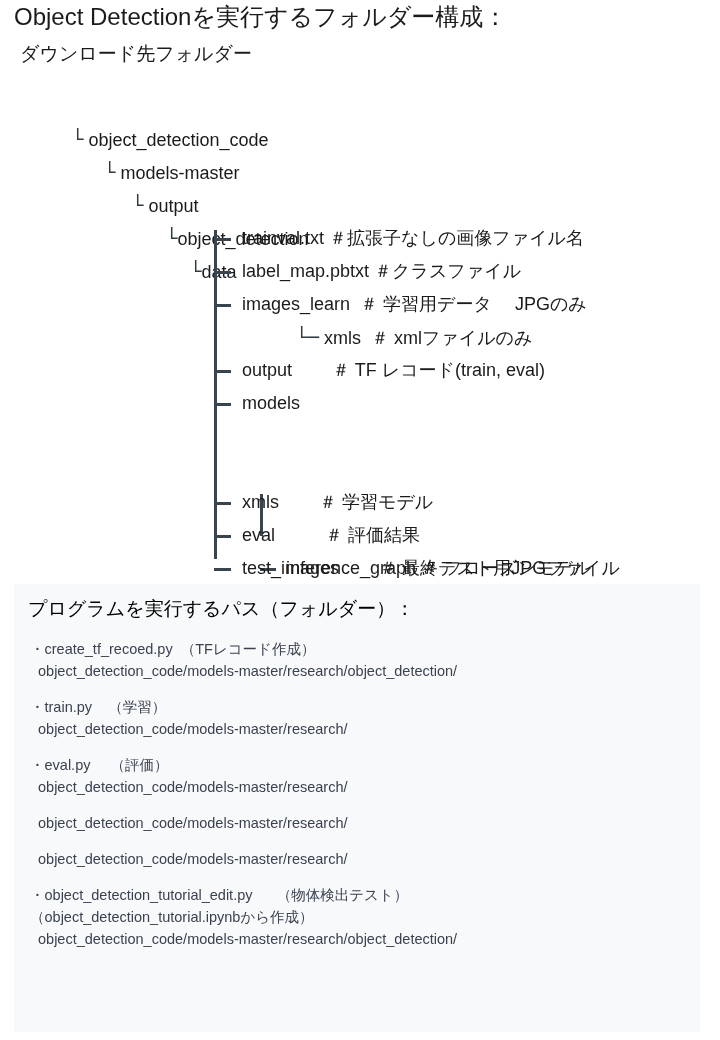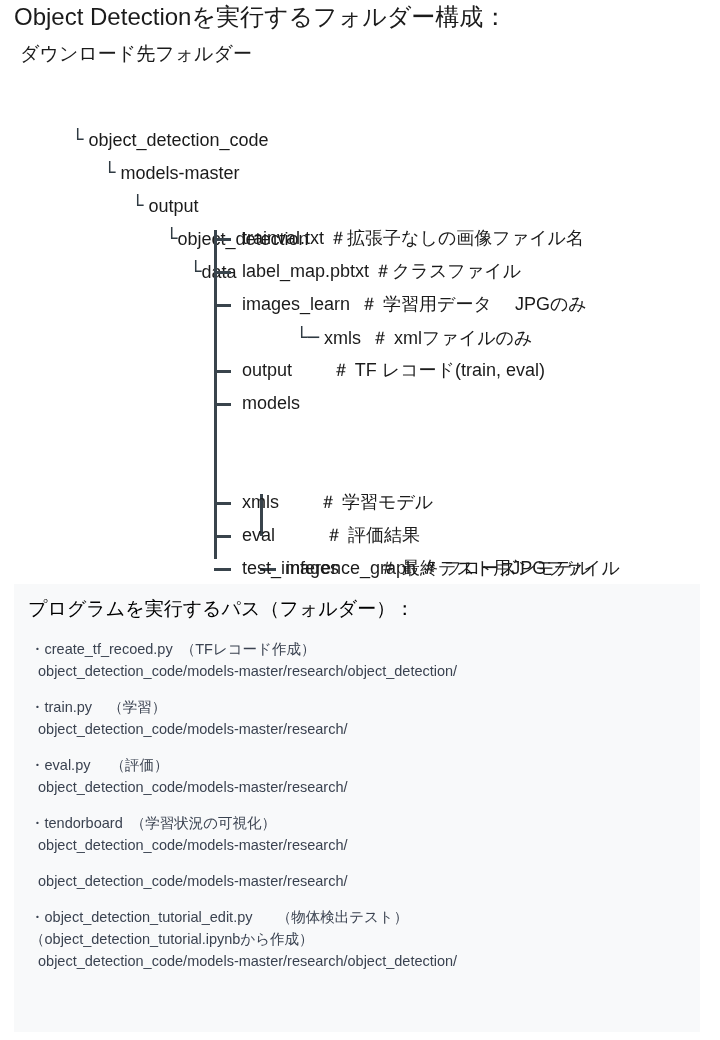--- a/index.html
+++ b/index.html
@@ -267,21 +267,20 @@
       <div class="pname">・train.py    （学習）</div>
       <div class="ppath">object_detection_code/models-master/research/</div>
     </div>
 
     <div class="pgroup">
       <div class="pname">・eval.py     （評価）</div>
       <div class="ppath">object_detection_code/models-master/research/</div>
     </div>
 
     <div class="pgroup">
-      <div class="pname">・tendorboard  （学習状況の可視化）</div>
       <div class="ppath">object_detection_code/models-master/research/</div>
     </div>
 
     <div class="pgroup">
       <div class="ppath">object_detection_code/models-master/research/</div>
     </div>
 
     <div class="pgroup">
       <div class="pname">・object_detection_tutorial_edit.py      （物体検出テスト）</div>
       <div class="pnote">（object_detection_tutorial.ipynbから作成）</div>

